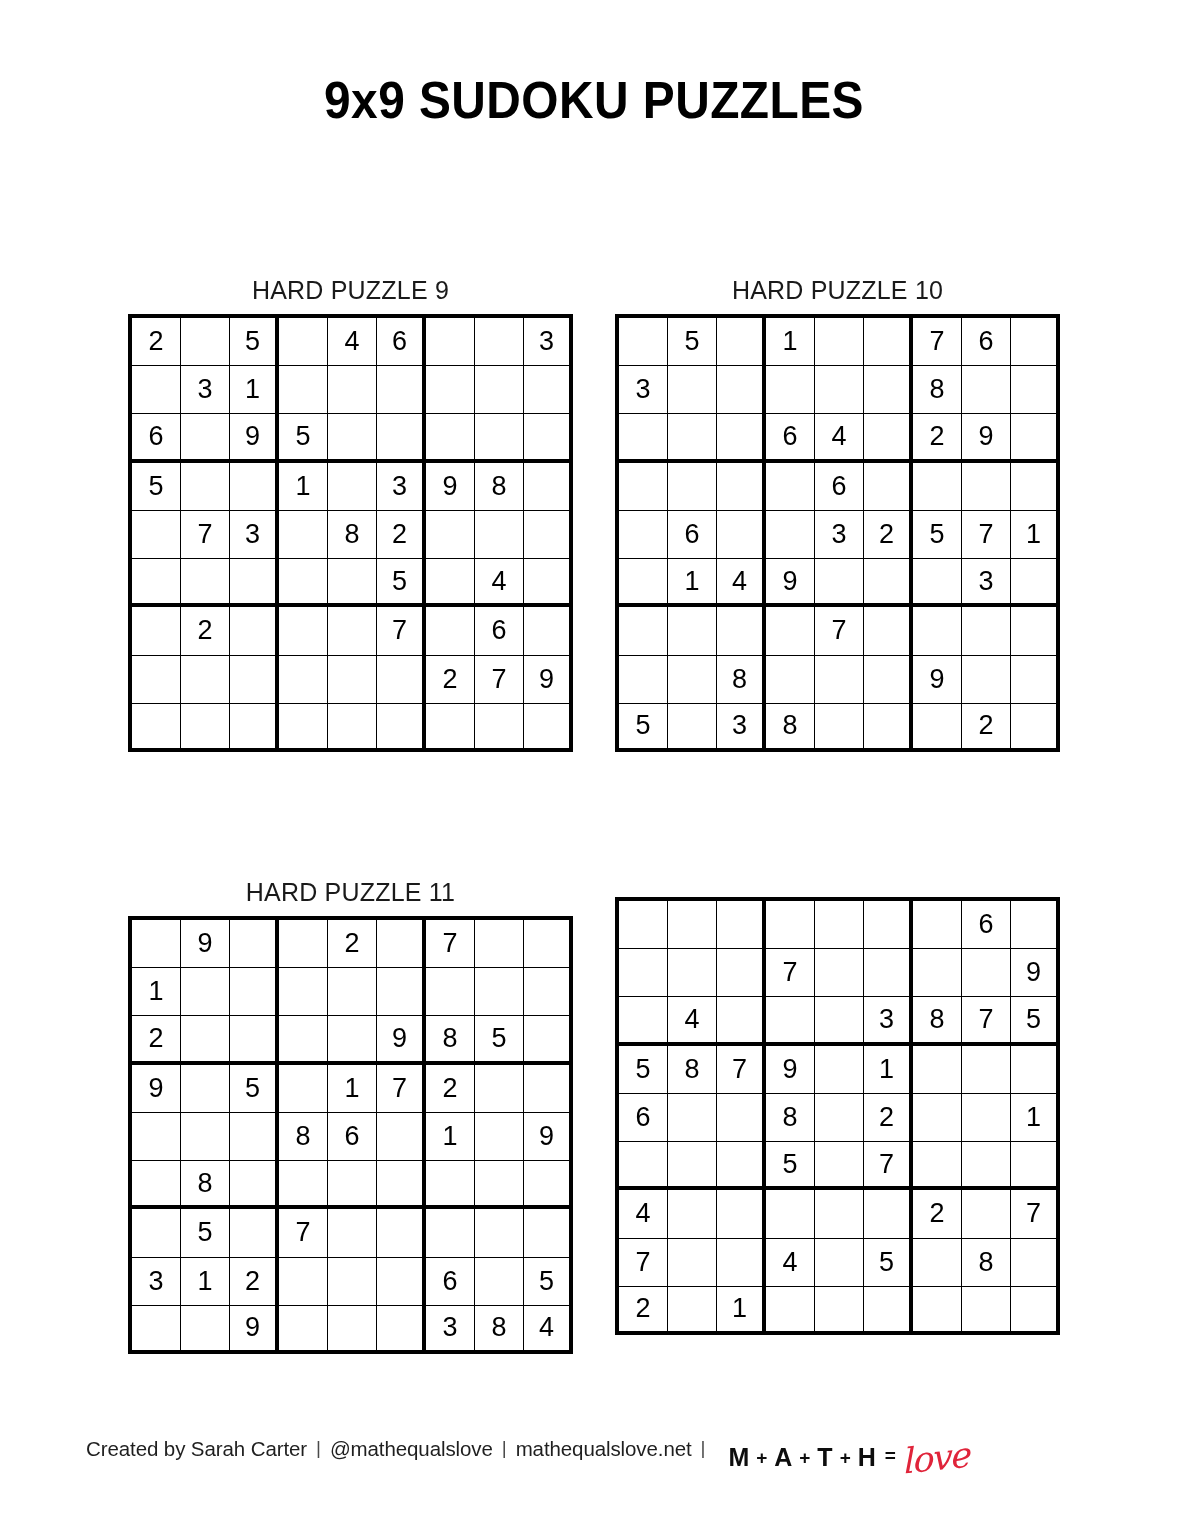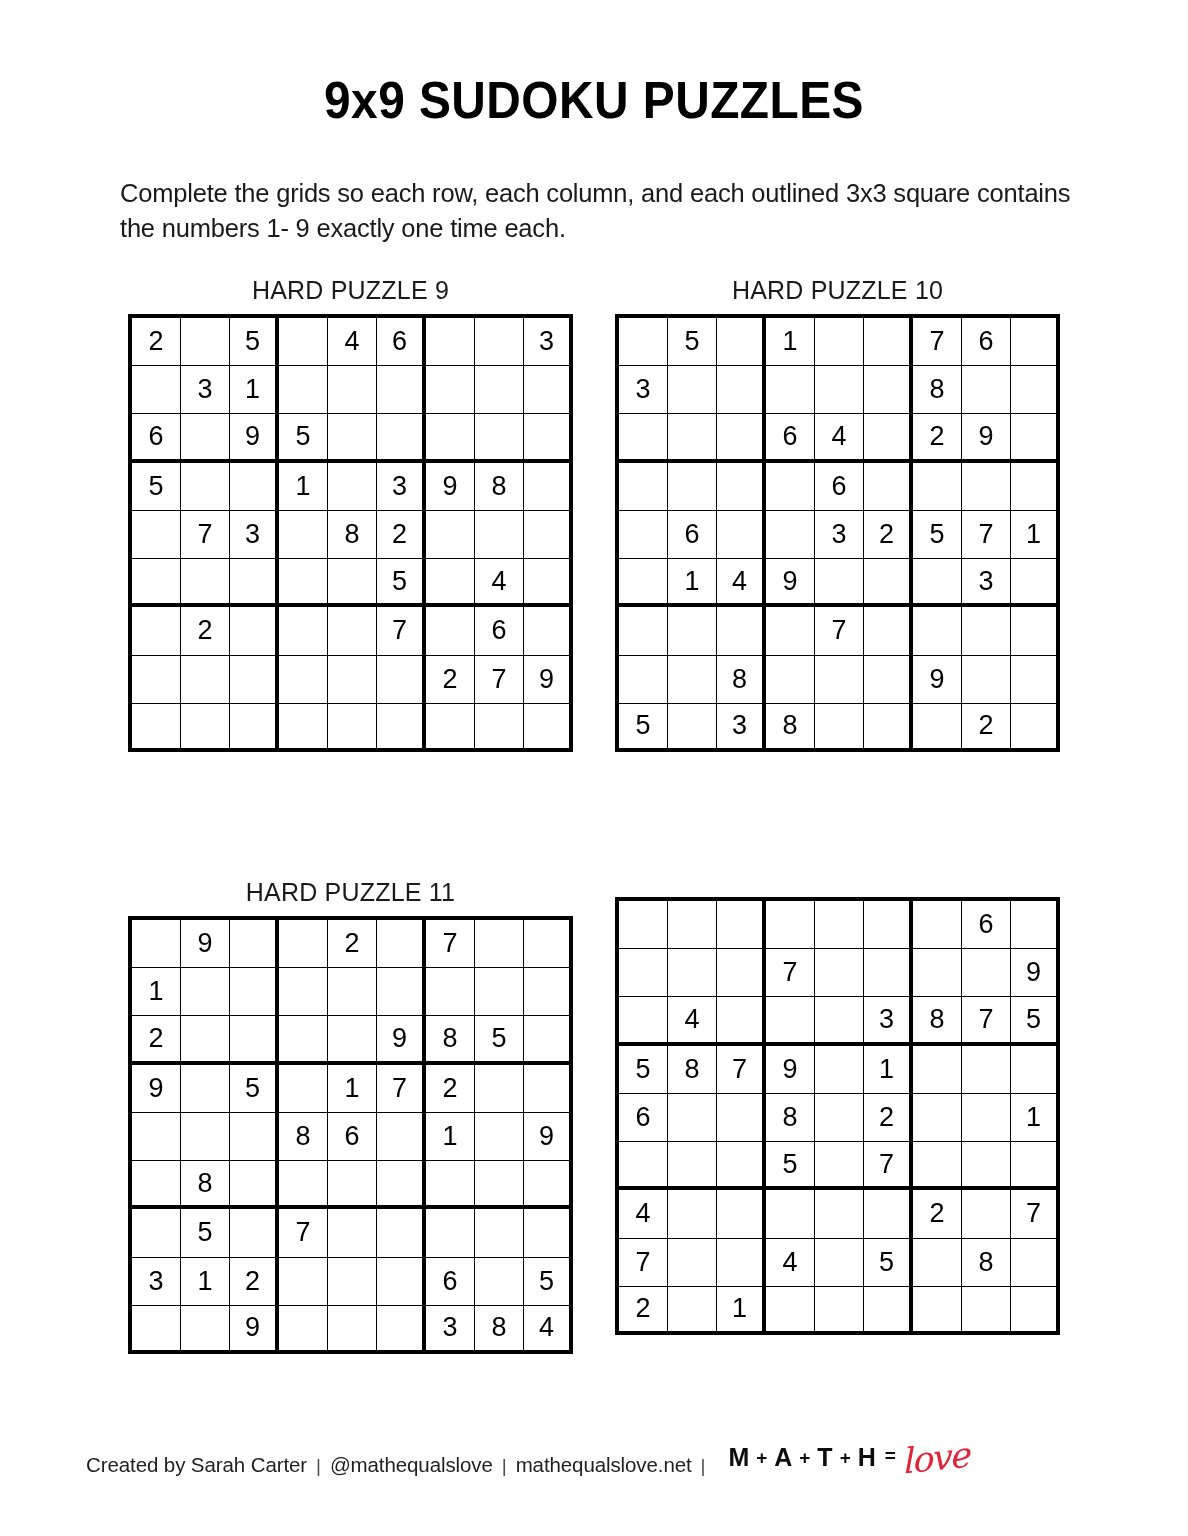--- a/index.html
+++ b/index.html
@@ -111,21 +111,21 @@
     left: 0;
     bottom: 0;
     width: 1188px;
     height: 120px;
     display: flex;
     align-items: flex-start;
     padding: 38px 0 0 86px;
   }
   .credit-line {
     display: flex;
-    align-items: flex-end;
+    align-items: flex-start;
     font-size: 20.5px;
     color: #1f1f1f;
     font-family: "Liberation Sans", sans-serif;
     letter-spacing: -0.1px;
     white-space: nowrap;
   }
   .sep {
     margin: 0 9px;
     color: #4a4a4a;
     font-size: 19px;
@@ -171,21 +171,20 @@
     display: inline-block;
   }
 </style>
 </head>
 <body>
 
 <div class="page">
 
   <h1 class="page-title">9x9 SUDOKU PUZZLES</h1>
 
-  <p class="instructions">Complete the grids so each row, each column, and each outlined 3x3 square contains the numbers 1- 9 exactly one time each.</p>
 
   <div class="puzzles">
 
     <div class="puzzle-row first">
 
       <div class="puzzle">
         <div class="puzzle-title">HARD PUZZLE 9</div>
         <div class="grid">
             <div class="cell">2</div>
             <div class="cell"></div>

